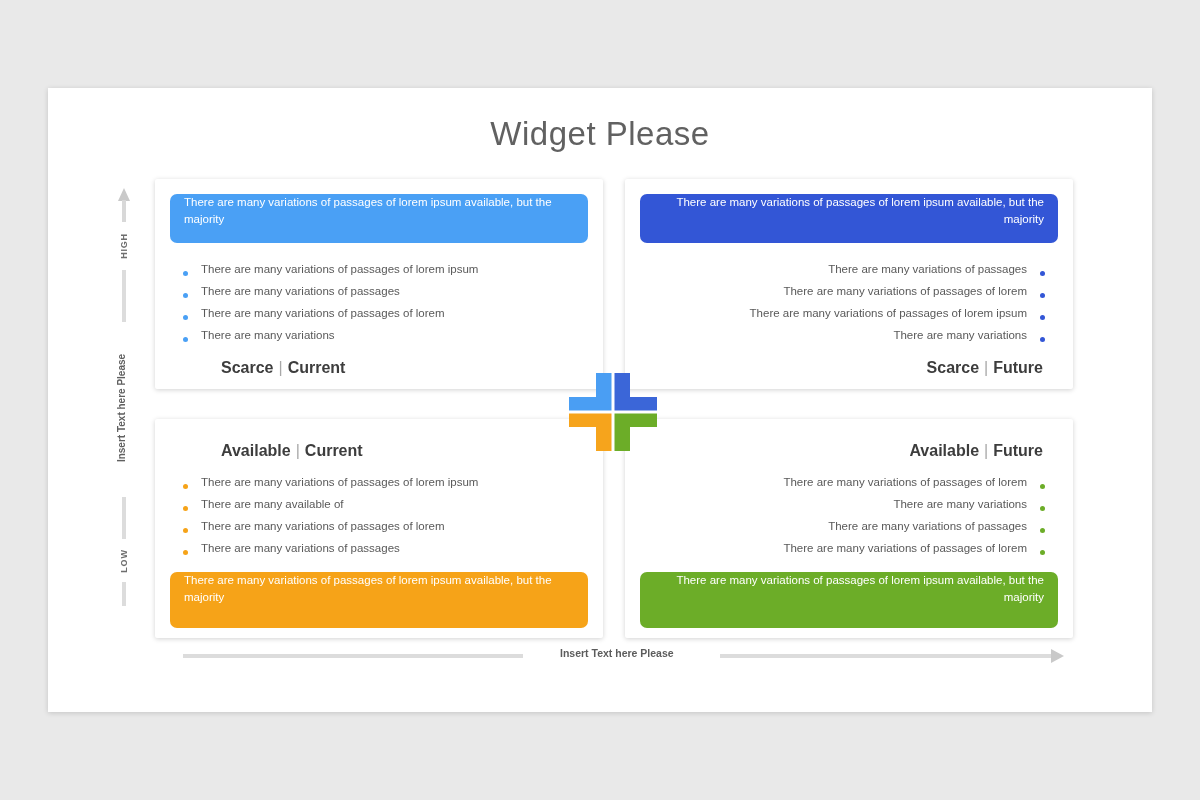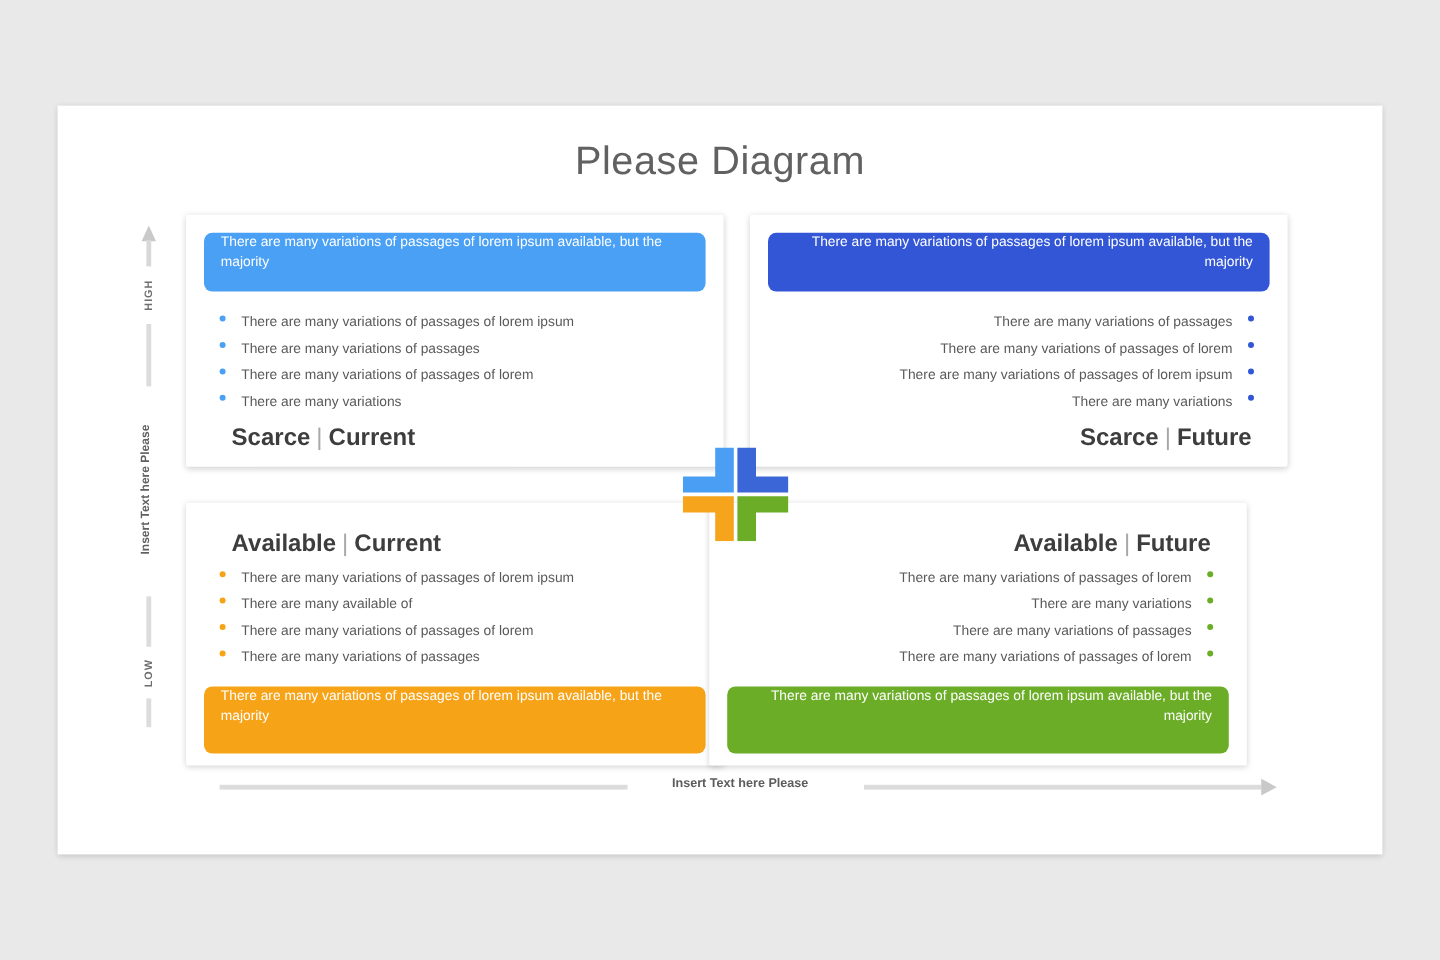--- a/index.html
+++ b/index.html
@@ -51,61 +51,61 @@
   }
 
   
   .q{
     position:absolute;width:448px;background:#ffffff;
     box-shadow:0 1px 5px rgba(0,0,0,0.18);border-radius:2px;
   }
   .q.tl{left:107px;top:91px;height:210px;}
   .q.tr{left:577px;top:91px;height:210px;}
   .q.bl{left:107px;top:331px;height:219px;}
-  .q.br{left:543px;top:331px;height:219px;}
+  .q.br{left:577px;top:331px;height:219px;}
 
   .banner{
     position:absolute;left:15px;right:15px;border-radius:7px;
     color:#ffffff;font-size:11.5px;line-height:1.5;
     display:flex;align-items:flex-start;padding:0 14px;box-sizing:border-box;
   }
   .banner.top{top:15px;height:49px;}
   .banner.bottom{bottom:10px;height:56px;}
   .banner.right{text-align:right;justify-content:flex-end;}
 
   .bullets{
     position:absolute;list-style:none;margin:0;padding:0;
     font-size:11.5px;color:#595959;
   }
   .q.tl .bullets,.q.tr .bullets{top:84px;}
   .q.bl .bullets,.q.br .bullets{top:57px;}
   .q.left .bullets{left:28px;}
   .q.right .bullets{right:28px;}
-  .bullets li{display:flex;align-items:flex-start;margin-bottom:9px;height:13px;line-height:13px;}
+  .bullets li{display:flex;align-items:flex-end;margin-bottom:9px;height:13px;line-height:13px;}
   .q.right .bullets li{flex-direction:row-reverse;text-align:right;}
   .dot{width:5px;height:5px;border-radius:50%;flex:0 0 auto;}
   .q.left .dot{margin-right:13px;}
   .q.right .dot{margin-left:13px;}
 
-  .qlabel{position:absolute;font-size:20px;font-weight:700;color:#3d3d3d;white-space:nowrap;}
+  .qlabel{position:absolute;font-size:16px;font-weight:700;color:#3d3d3d;white-space:nowrap;margin-left:28px;}
   .q.tl .qlabel{left:38px;bottom:12px;}
   .q.tr .qlabel{right:30px;bottom:12px;}
   .q.bl .qlabel{left:38px;top:23px;}
   .q.br .qlabel{right:30px;top:23px;}
   .sep{color:#a8a8a8;font-weight:400;padding:0 5px;}
 
   
   .cross{position:absolute;left:521px;top:285px;width:88px;height:78px;}
 </style>
 </head>
 <body>
 
 <div class="slide">
 
-  <div class="title">Please Diagram</div>
+  <div class="title">Widget Please</div>
 
   <div class="up-arrow-head"></div>
   <div class="up-arrow-shaft"></div>
   <div class="vtext axis-minor high-label">HIGH</div>
   <div class="vseg vseg1"></div>
   <div class="vtext axis-title yaxis-title">Insert Text here Please</div>
   <div class="vseg vseg2"></div>
   <div class="vtext axis-minor low-label">LOW</div>
   <div class="vseg vseg3"></div>
 

